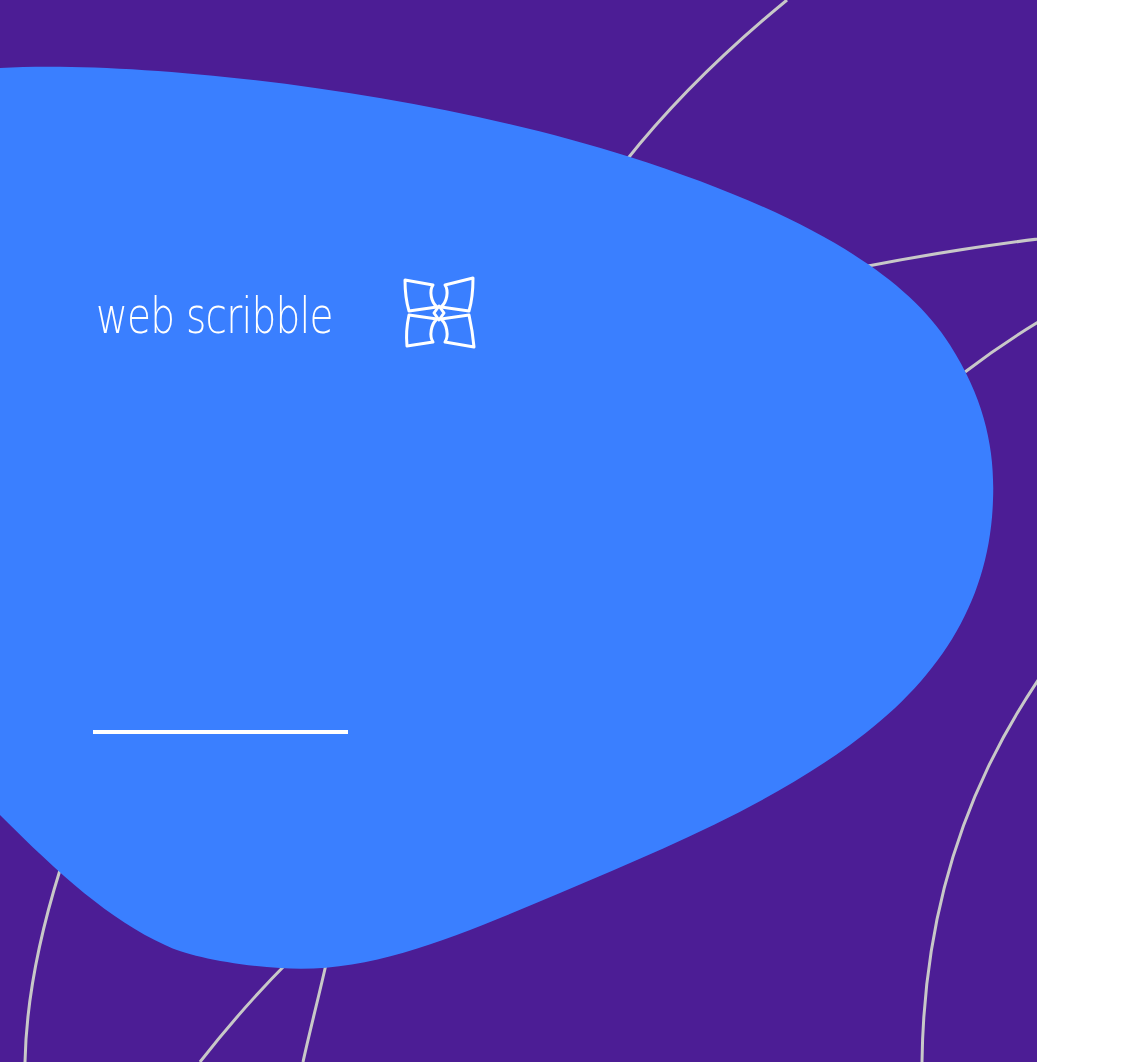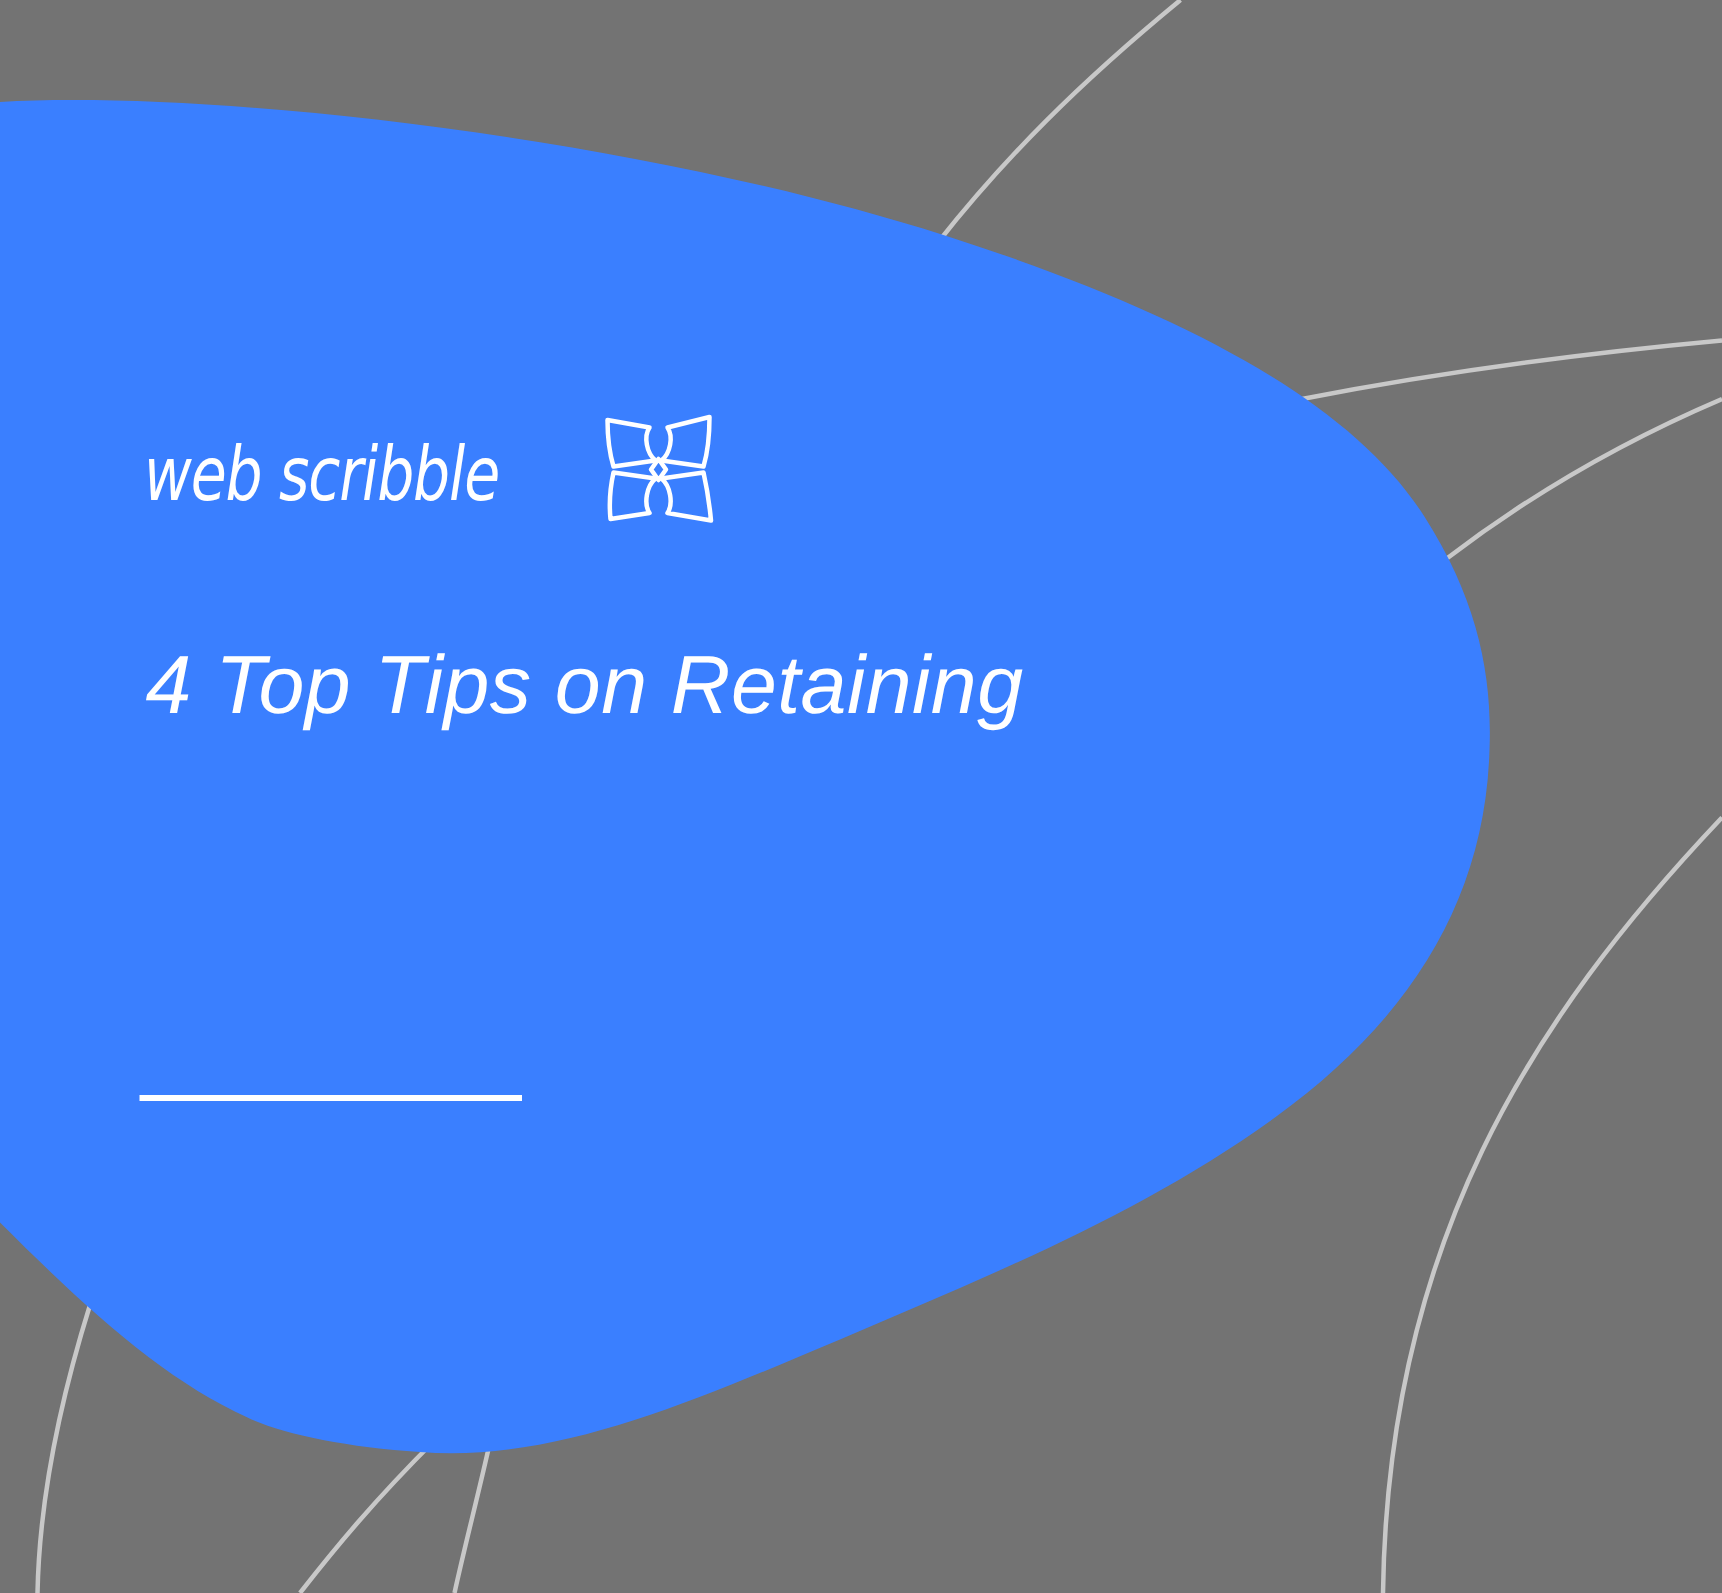--- a/index.html
+++ b/index.html
@@ -2,25 +2,24 @@
 <html><head>
 <meta charset="utf-8">
 <style>
   html, body {
     margin: 0;
     padding: 0;
     background: #ffffff;
   }
   .canvas {
     position: relative;
-    width: 1148px;
+    width: 1037px;
     height: 1062px;
     overflow: hidden;
-    background: #737373;
-    font-style: italic;
+    background: #4c1d95;
   }
   .bg-svg {
     position: absolute;
     left: 0;
     top: 0;
     width: 1148px;
     height: 1062px;
   }
   .logo {
     position: absolute;
@@ -122,18 +121,17 @@
         <path d="M8 39 L 36 43 C 30 48, 28 60, 32 66 L 6 70 C 5 60, 6 48, 8 39 Z"></path>
 
         <path d="M68 39 L 40 43 C 46 48, 48 60, 44 66 L 73 71 C 72 60, 70 48, 68 39 Z"></path>
 
         <path d="M38 30 L 43 37 L 38 44 L 33 37 Z"></path>
       </g>
     </svg>
   </div>
 
   <h1 class="title">
-    <span class="title-line">4 Top Tips on Retaining</span>
   </h1>
 
   <div class="underline"></div>
 
 </div>
 
 </body></html>

